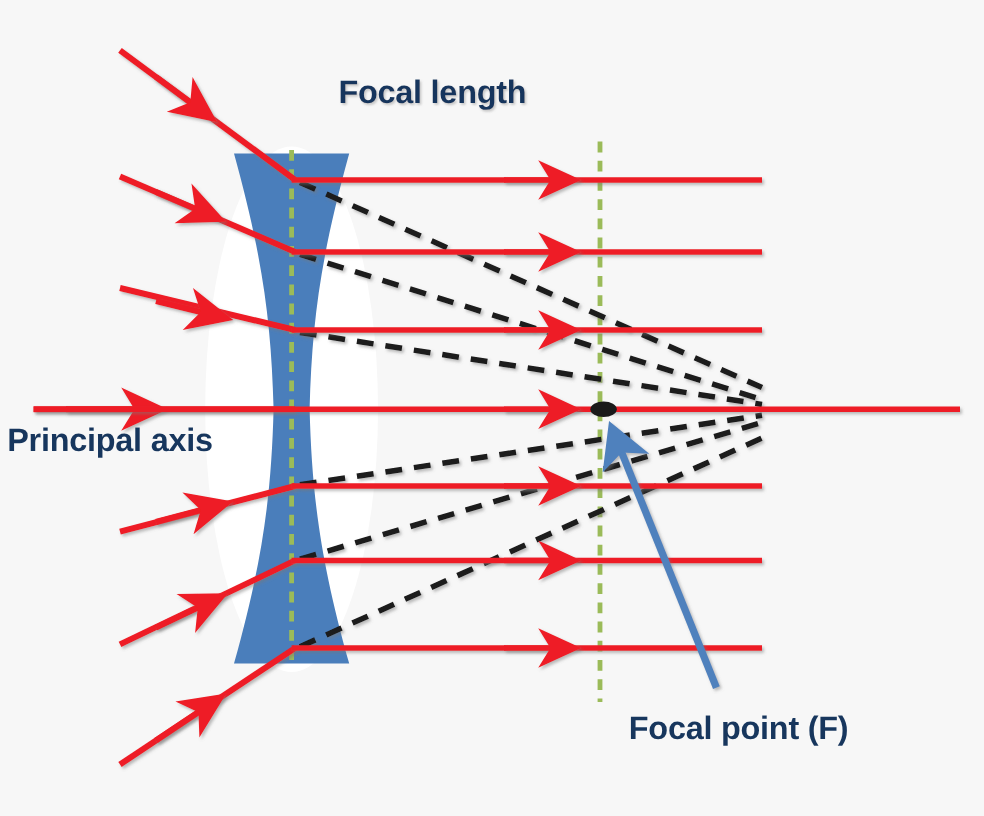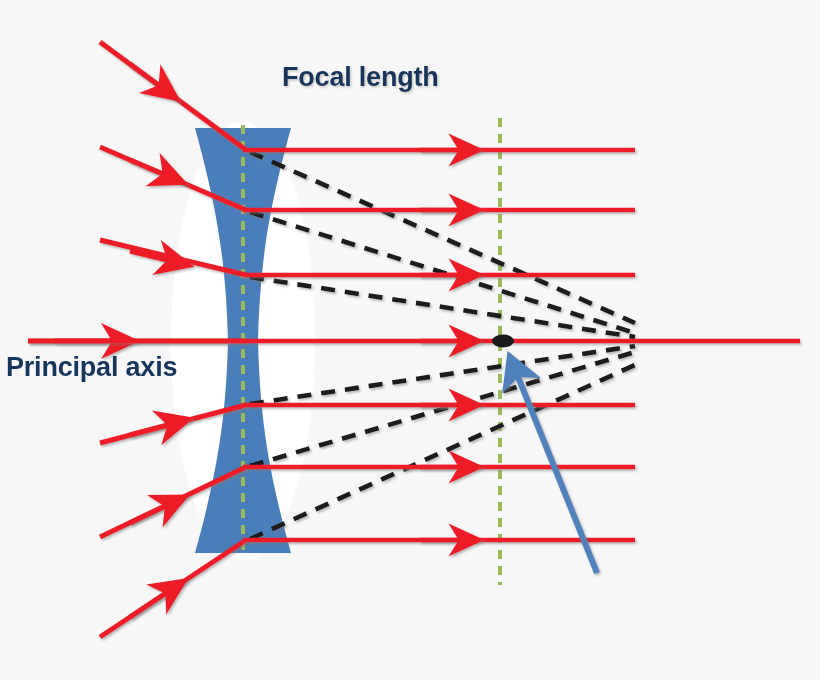--- a/index.html
+++ b/index.html
@@ -153,14 +153,15 @@
     <line x1="243" y1="614" x2="243" y2="560" stroke="#4f81bd" stroke-width="6" marker-end="url(#blueArrowSoft)" filter="url(#softShadow)"></line>
 
     <line x1="597" y1="573" x2="510" y2="357" stroke="#4f81bd" stroke-width="6" marker-end="url(#blueArrowSoft)" filter="url(#softShadow)"></line>
   </svg>
 
   <div class="lbl" id="lbl-focal-length" style="filter:url(#textShadow)">Focal length</div>
 
   <div class="lbl" id="lbl-principal-axis">Principal axis</div>
 
 
+  <div class="lbl" id="lbl-focal-point">Focal point (F)</div>
 
 </div>
 
 </body></html>

